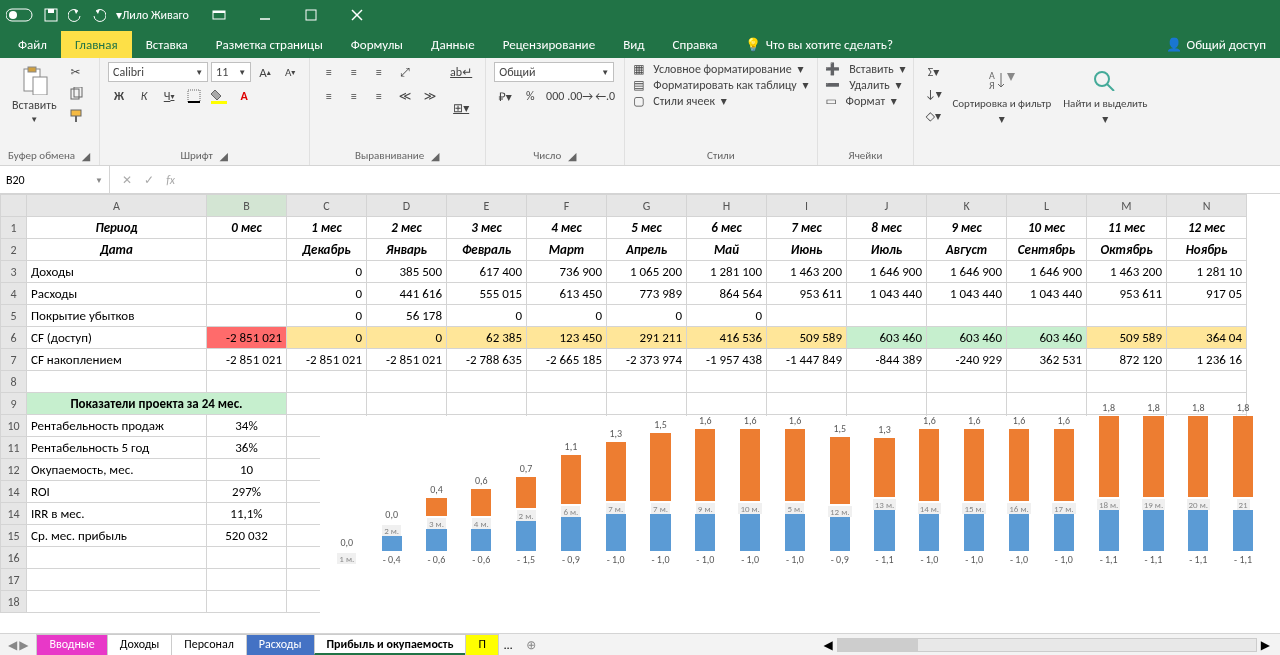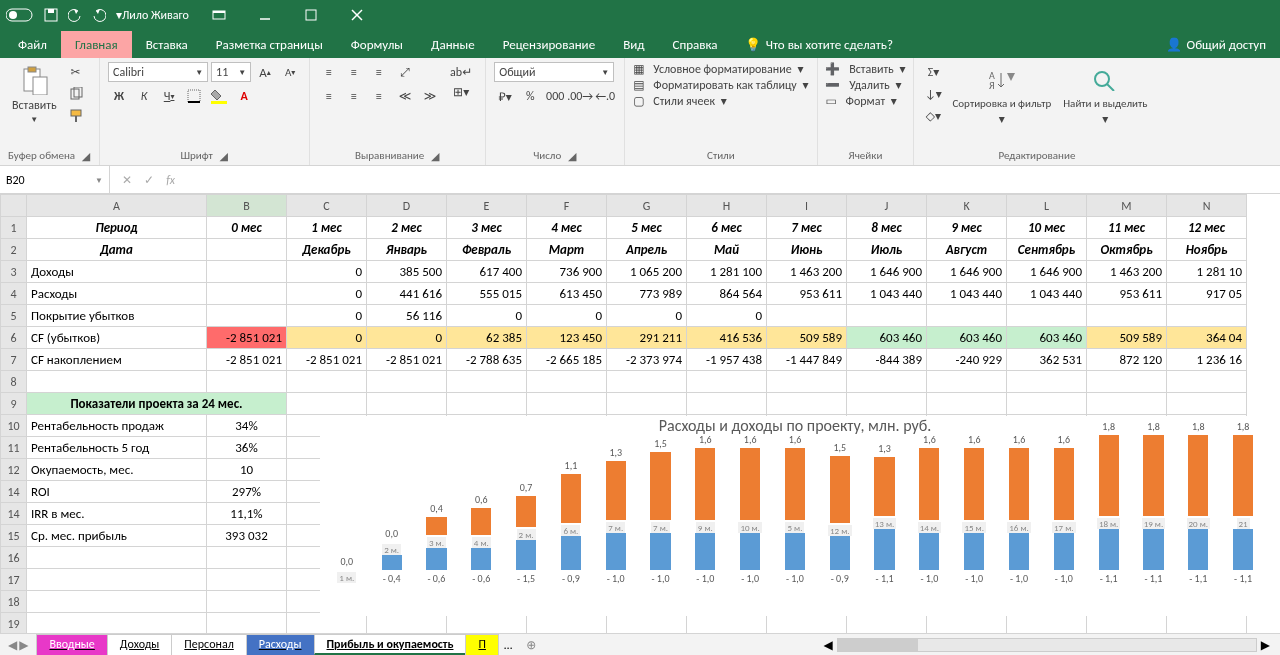--- a/index.html
+++ b/index.html
@@ -10,21 +10,21 @@
 .titlebar .qat { display: flex; gap: 10px; align-items: center; }
 .titlebar .qat svg { fill: #fff; }
 .titlebar .title { flex: 1; text-align: center; overflow: hidden; white-space: nowrap; }
 .titlebar .user { margin-right: 10px; }
 .titlebar .winctl { display: flex; gap: 6px; }
 .titlebar .winctl div { width: 40px; height: 24px; display:flex; align-items:center; justify-content:center; }
 
 
 .tabs { background: #217346; height: 28px; display: flex; align-items: flex-end; padding-left: 4px; color:#fff; }
 .tabs .tab { padding: 6px 14px; font-size: 13px; cursor: pointer; }
-.tabs .tab.active { background: #fca5a5; color: #217346; }
+.tabs .tab.active { background: #fde047; color: #217346; }
 .tabs .spacer { flex:1; }
 .tabs .share { padding:6px 14px; font-size:13px; display:flex; align-items:center; gap:4px;}
 
 
 .ribbon { background: #f3f3f3; height: 108px; border-bottom: 1px solid #d4d4d4; display: flex; font-size: 12px; color:#444; }
 .group { border-right: 1px solid #e0e0e0; padding: 4px 8px 2px 8px; display: flex; flex-direction: column; justify-content: space-between; }
 .group .body { flex: 1; display: flex; align-items: flex-start; gap: 4px; }
 .group .label { font-size: 11px; text-align: center; color: #666; height: 16px; display:flex; justify-content:center; align-items:center; gap:6px;}
 .group .label .dlg { width:10px; height:10px; }
 .big-btn { display:flex; flex-direction:column; align-items:center; justify-content:center; padding:2px 4px; gap:2px; min-width:42px;}
@@ -250,21 +250,21 @@
       </div>
       <div class="col" style="gap:4px;">
         <div class="small-row">
           <div class="iconbtn">⤢</div>
         </div>
         <div class="small-row">
           <div class="iconbtn">≪</div>
           <div class="iconbtn">≫</div>
         </div>
       </div>
-      <div class="col" style="gap:0;">
+      <div class="col" style="gap:16px;text-decoration:underline;">
         <div class="iconbtn" style="width:auto;padding:0 4px;">ab↵</div>
         <div class="iconbtn" style="width:auto;padding:0 4px;">⊞▾</div>
       </div>
     </div>
     <div class="label">
         <span>Выравнивание</span>
         <span class="dlg">◢</span>
       </div>
   </div>
 
@@ -331,23 +331,20 @@
       <div class="big-btn">
         <div class="ic">
             <svg width="26" height="22">
               <circle cx="10" cy="10" r="7" fill="none" stroke="#4a9" stroke-width="2"></circle>
               <line x1="15" y1="15" x2="22" y2="22" stroke="#4a9" stroke-width="2"></line>
             </svg>
           </div>
         <span style="font-size:11px;line-height:1.1;">Найти и выделить</span>▾
       </div>
     </div>
-    <div class="label">
-        <span>Редактирование</span>
-      </div>
   </div>
 </div>
 
 <div class="formulabar">
   <div class="namebox">
       <span>B20</span>
       <span style="font-size:8px;color:#888;">▼</span>
     </div>
   <div class="fbicons">
     <span>✕</span>
@@ -445,35 +442,35 @@
           <td class="">1 043 440</td>
           <td class="">1 043 440</td>
           <td class="">953 611</td>
           <td class="">917 05</td>
         </tr>
         <tr>
           <td class="rowhdr">5</td>
           <td class="l">Покрытие убытков</td>
           <td class=""></td>
           <td class="">0</td>
-          <td class="">56 116</td>
+          <td class="">56 178</td>
           <td class="">0</td>
           <td class="">0</td>
           <td class="">0</td>
           <td class="">0</td>
           <td class=""></td>
           <td class=""></td>
           <td class=""></td>
           <td class=""></td>
           <td class=""></td>
           <td class=""></td>
         </tr>
         <tr>
           <td class="rowhdr">6</td>
-          <td class="l">CF (убытков)</td>
+          <td class="l">CF (доступ)</td>
           <td class=" cf-red">-2 851 021</td>
           <td class=" cf-yel">0</td>
           <td class=" cf-yel">0</td>
           <td class=" cf-yel">62 385</td>
           <td class=" cf-yel">123 450</td>
           <td class=" cf-yel">291 211</td>
           <td class=" cf-yel">416 536</td>
           <td class=" cf-yel">509 589</td>
           <td class=" cf-grn">603 460</td>
           <td class=" cf-grn">603 460</td>
@@ -612,21 +609,21 @@
           <td></td>
           <td></td>
           <td></td>
           <td></td>
           <td></td>
           <td></td>
         </tr>
         <tr>
           <td class="rowhdr">15</td>
           <td class="l">Ср. мес. прибыль</td>
-          <td class="c">393 032</td>
+          <td class="c">520 032</td>
           <td></td>
           <td></td>
           <td></td>
           <td></td>
           <td></td>
           <td></td>
           <td></td>
           <td></td>
           <td></td>
           <td></td>
@@ -662,56 +659,38 @@
           <td class=""></td>
           <td class=""></td>
           <td class=""></td>
           <td class=""></td>
           <td class=""></td>
           <td class=""></td>
           <td class=""></td>
         </tr>
         <tr>
           <td class="rowhdr ">18</td>
-          <td class=""></td>
-          <td class=""></td>
-          <td class=""></td>
-          <td class=""></td>
-          <td class=""></td>
-          <td class=""></td>
-          <td class=""></td>
-          <td class=""></td>
-          <td class=""></td>
-          <td class=""></td>
-          <td class=""></td>
-          <td class=""></td>
-          <td class=""></td>
-          <td class=""></td>
-        </tr>
-        <tr>
-          <td class="rowhdr ">19</td>
           <td class=""></td>
           <td class=""></td>
           <td class=""></td>
           <td class=""></td>
           <td class=""></td>
           <td class=""></td>
           <td class=""></td>
           <td class=""></td>
           <td class=""></td>
           <td class=""></td>
           <td class=""></td>
           <td class=""></td>
           <td class=""></td>
           <td class=""></td>
         </tr>
       </tbody>
     </table>
   <div class="chart">
-    <div class="title">Расходы и доходы по проекту, млн. руб.</div>
     <div class="bars" id="chartbars">
         <div class="barpair">
           <div class="poslbl">0,0</div>
           <div class="posbar" style="height:0px;"></div>
           <div class="axis">1 м.</div>
           <div class="negbar" style="height:0px;"></div>
           <div class="neglbl"></div>
         </div>
         <div class="barpair">
           <div class="poslbl">0,0</div>
@@ -855,21 +834,21 @@
         </div>
       </div>
   </div>
 </div>
 
 <div class="sheettabs">
   <div class="navs">
     <span>◀</span>
     <span>▶</span>
   </div>
-  <div id="sheetrow" style="display:flex;text-decoration:underline;">
+  <div id="sheetrow" style="display:flex;">
       <div class="st c1">Вводные</div>
       <div class="st c2">Доходы</div>
       <div class="st c3">Персонал</div>
       <div class="st c4">Расходы</div>
       <div class="st c5 active">Прибыль и окупаемость</div>
       <div class="st c6">П</div>
     </div>
   <span style="padding:0 6px;">…</span>
   <span style="padding:0 8px;color:#888;">⊕</span>
   <div class="scroll">

